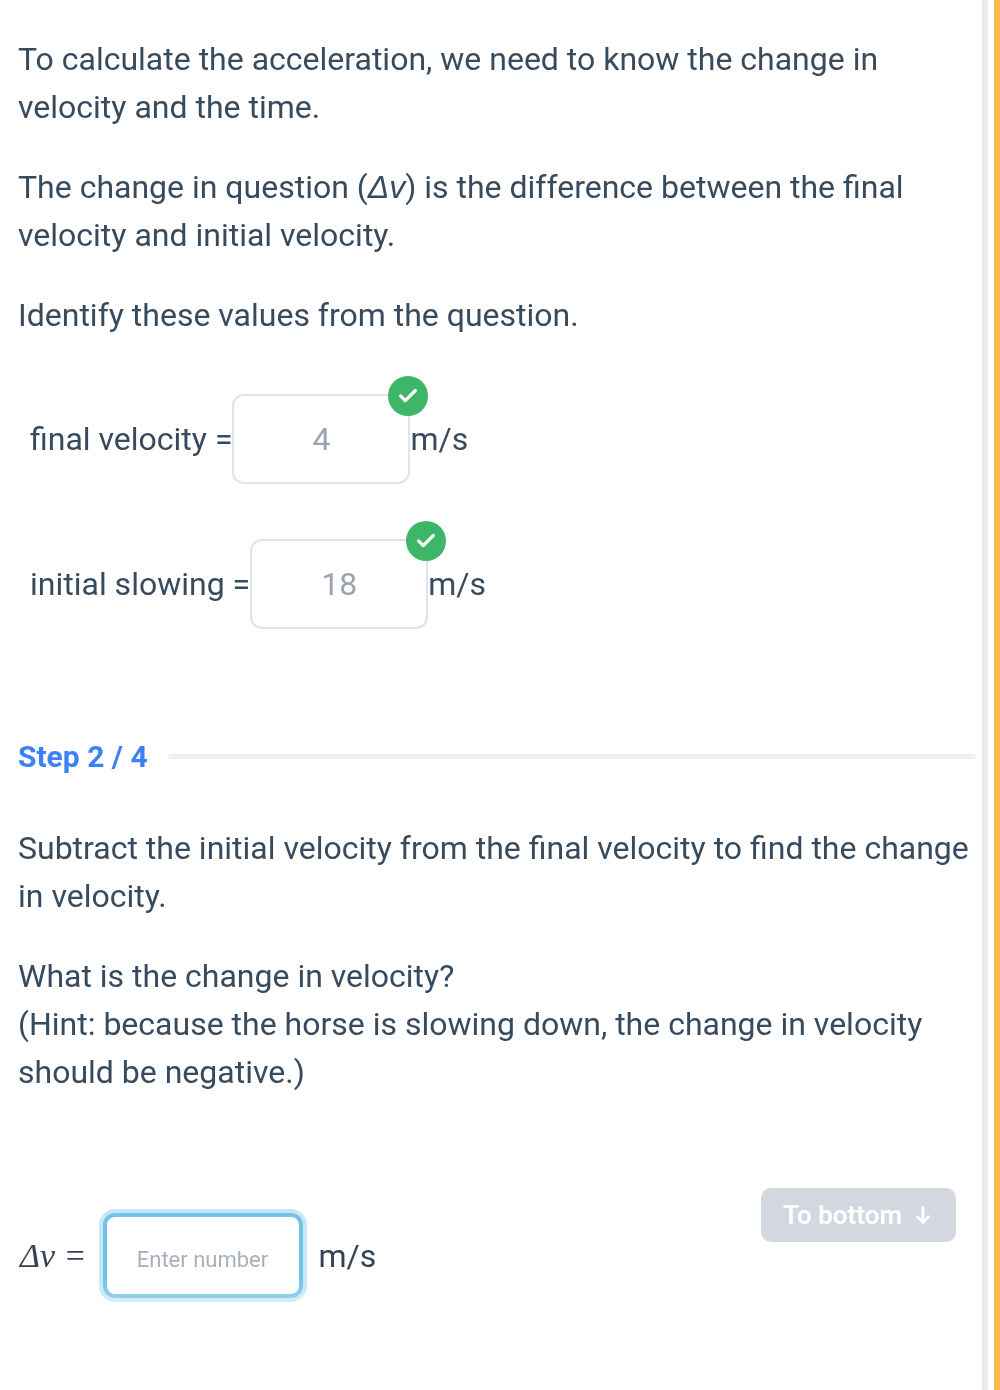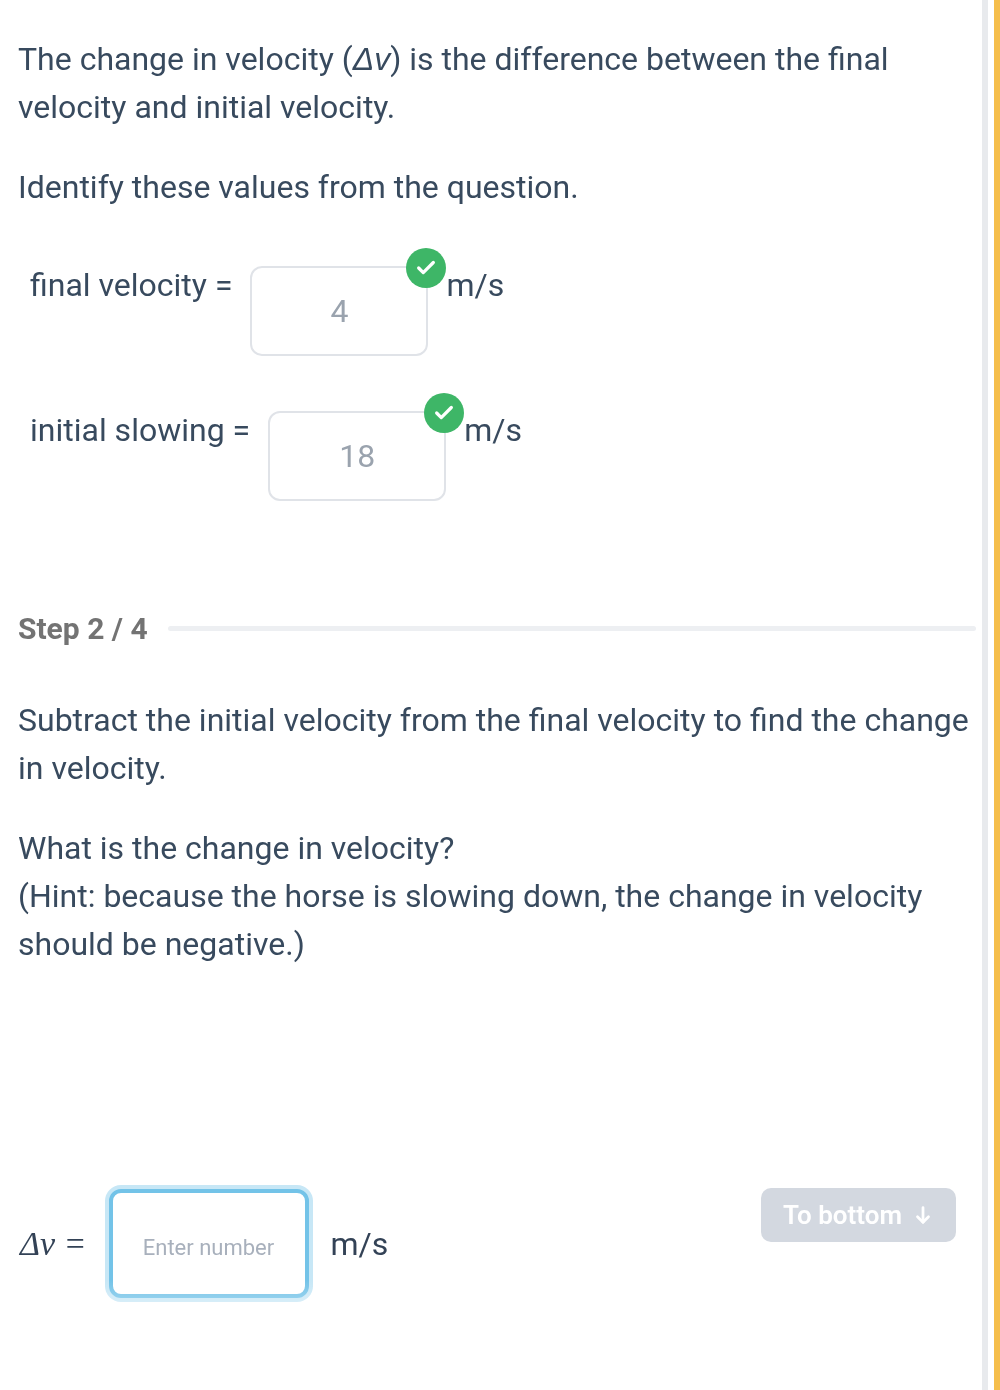--- a/index.html
+++ b/index.html
@@ -30,21 +30,21 @@
       background: #e8eaed;
     }
     .paragraph {
       font-size: 32px;
       line-height: 1.5;
       margin-bottom: 32px;
       color: #384a5e;
     }
     .input-row {
       display: flex;
-      gap: 18px;
+      align-items: center;
       margin: 55px 0;
       font-size: 32px;
       color: #384a5e;
     }
     .input-label {
       font-size: 32px;
       white-space: nowrap;
       padding-left: 12px;
     }
     .input-wrap {
@@ -95,21 +95,21 @@
     }
     .step-divider {
       display: flex;
       align-items: center;
       gap: 20px;
       margin: 110px 0 50px 0;
     }
     .step-label {
       font-size: 30px;
       font-weight: 700;
-      color: #737373;
+      color: #3b82f6;
       white-space: nowrap;
     }
     .divider-line {
       flex: 1;
       height: 5px;
       background: #edeff2;
       border-radius: 3px;
     }
     .delta-label {
       font-style: italic;
@@ -140,45 +140,46 @@
     .to-bottom-btn svg {
       width: 22px;
       height: 22px;
     }
     .final-row {
       position: absolute;
       bottom: 92px;
       left: 20px;
       display: flex;
       align-items: center;
-      gap: 22px;
+      gap: 16px;
     }
     .final-row .value-input {
       width: 200px;
-      height: 109px;
+      height: 85px;
     }
     .fade-bottom {
       position: absolute;
       bottom: 0;
       left: 0;
       right: 12px;
       height: 110px;
       background: linear-gradient(to bottom, rgba(255,255,255,0) 0%, rgba(255,255,255,0.95) 70%);
       pointer-events: none;
     }
   </style>
 </head>
 <body>
 
 <div class="container">
   <div class="scroll-edge"></div>
 
+  <p class="paragraph">To calculate the acceleration, we need to know the change in velocity and the time.</p>
 
   <p class="paragraph">
-    <span>The change in velocity (</span><span class="delta-inline">Δv</span><span>) is the difference between the final velocity and initial velocity.</span>
+    <span>The change in question (</span><span class="delta-inline">Δv</span><span>) is the difference between the final velocity and initial velocity.</span>
   </p>
 
   <p class="paragraph">Identify these values from the question.</p>
 
   <div class="input-row">
     <span class="input-label">final velocity =</span>
     <div class="input-wrap">
       <input class="value-input" type="text" readonly="" value="4" style="">
       <div class="check-badge">
         <svg viewBox="0 0 24 24" fill="none" stroke="#fff" stroke-width="3.5" stroke-linecap="round" stroke-linejoin="round">

